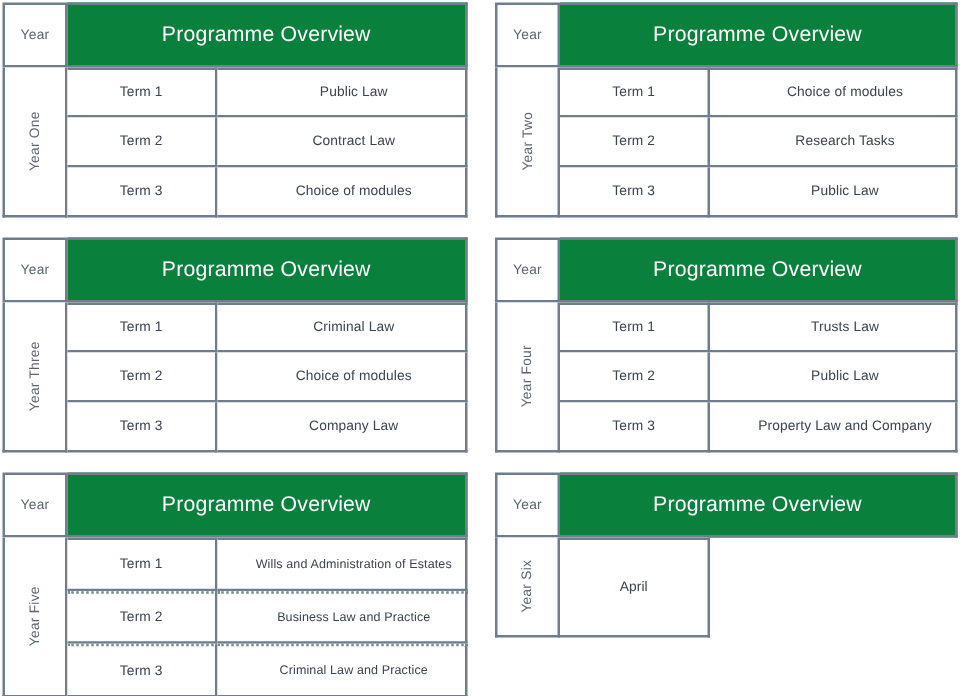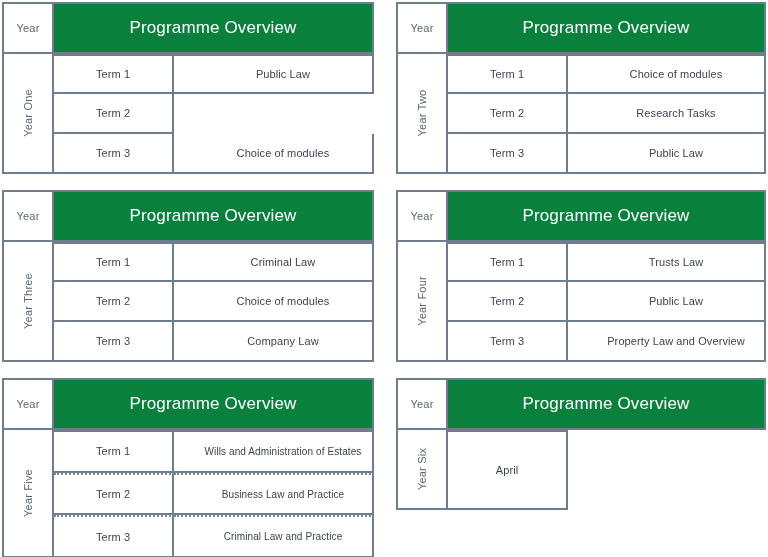--- a/index.html
+++ b/index.html
@@ -166,20 +166,21 @@
         <div class="year-side">
           <span>Year One</span>
         </div>
         <div class="rows">
           <div class="row">
             <div class="cell term">Term 1</div>
             <div class="cell subject">Public Law</div>
           </div>
           <div class="row">
             <div class="cell term">Term 2</div>
+            <div class="cell subject">Contract Law</div>
           </div>
           <div class="row">
             <div class="cell term">Term 3</div>
             <div class="cell subject">Choice of modules</div>
           </div>
         </div>
       </div>
     </div>
     <div class="prog-table" id="t-year-two">
       <div class="tbl-head">
@@ -244,21 +245,21 @@
           <div class="row">
             <div class="cell term">Term 1</div>
             <div class="cell subject">Trusts Law</div>
           </div>
           <div class="row">
             <div class="cell term">Term 2</div>
             <div class="cell subject">Public Law</div>
           </div>
           <div class="row">
             <div class="cell term">Term 3</div>
-            <div class="cell subject">Property Law and Overview</div>
+            <div class="cell subject">Property Law and Company</div>
           </div>
         </div>
       </div>
     </div>
     <div class="prog-table dotted" id="t-year-five">
       <div class="tbl-head">
         <div class="year-head">Year</div>
         <div class="banner">Programme Overview</div>
       </div>
       <div class="tbl-body">

